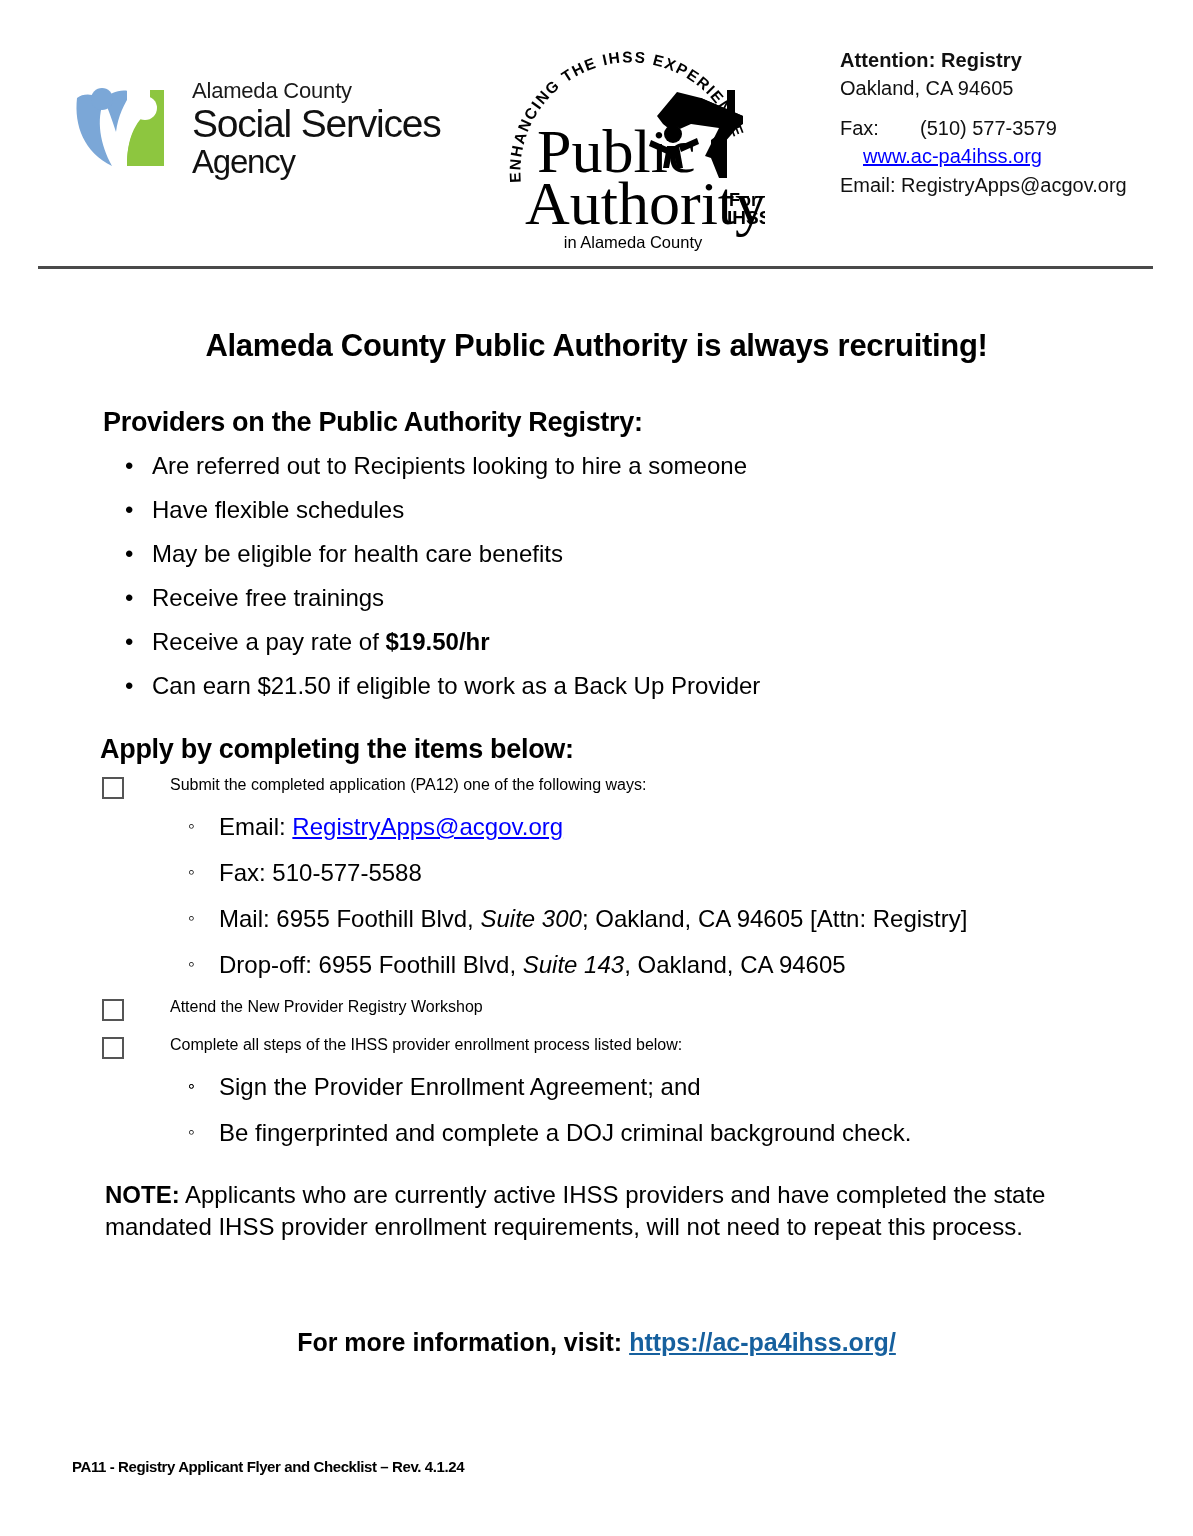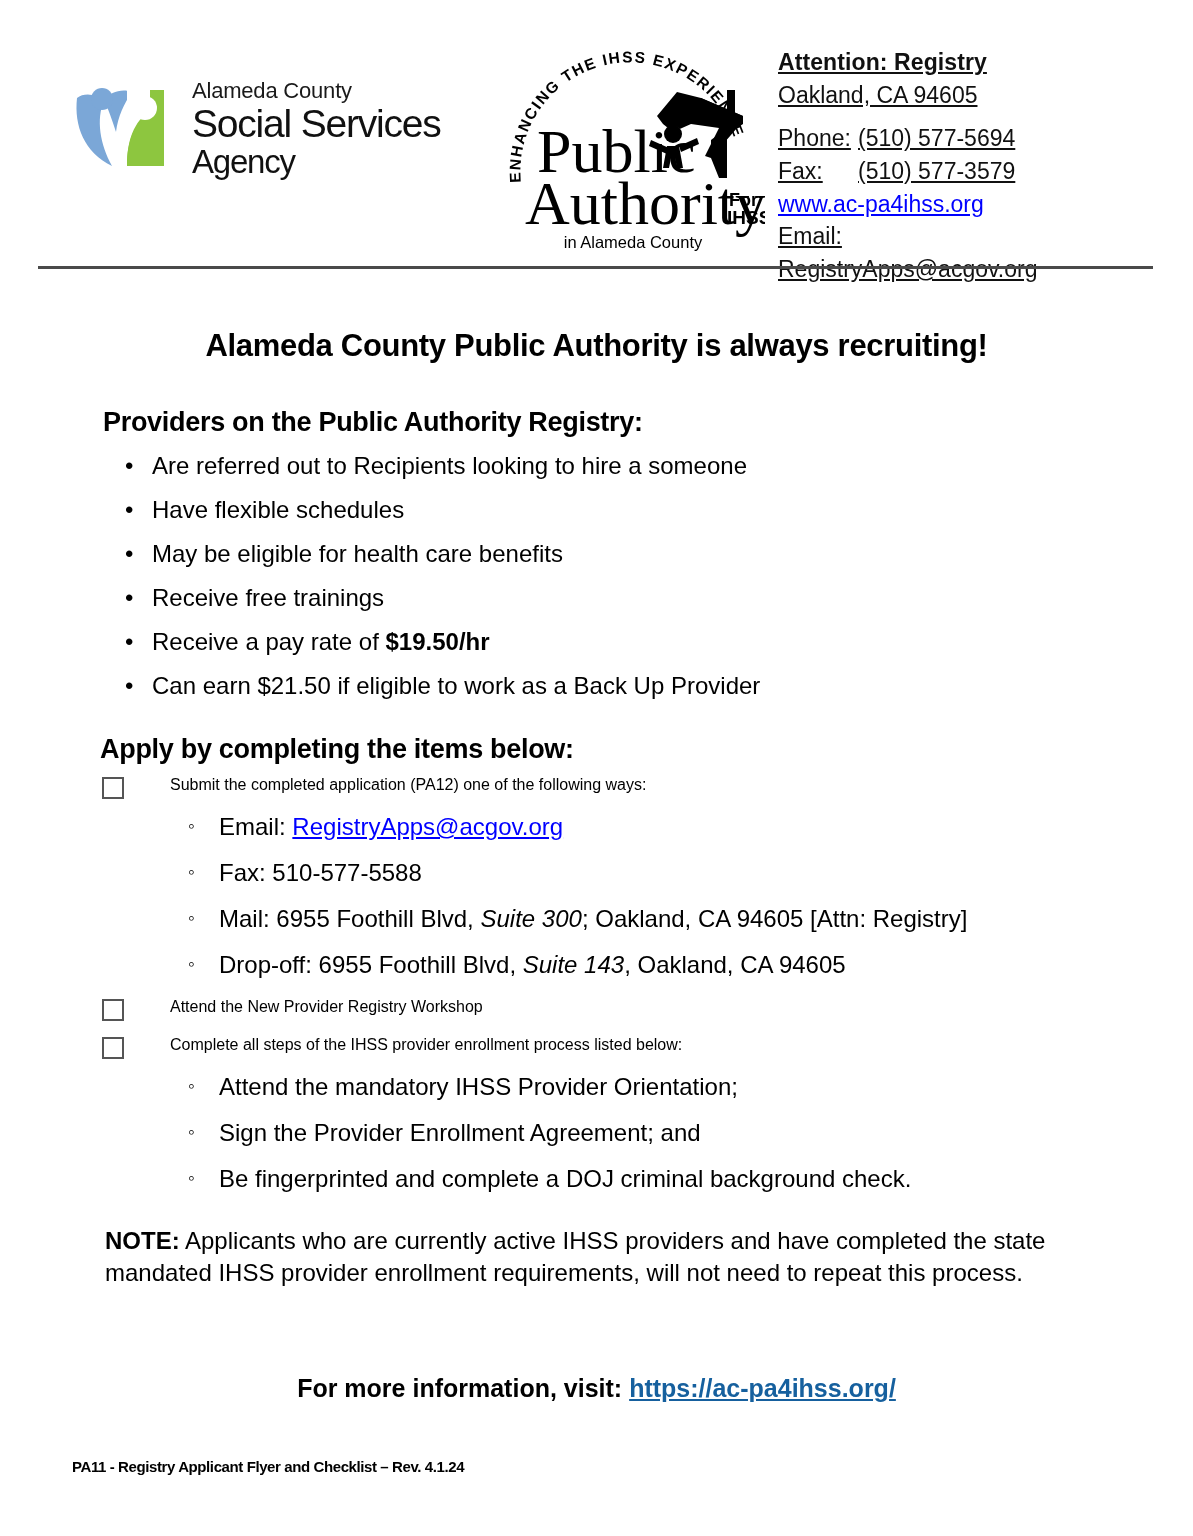--- a/index.html
+++ b/index.html
@@ -68,45 +68,45 @@
     position: absolute;
     left: 505px;
     top: 28px;
     width: 260px;
     height: 225px;
   }
 
   
   .contact {
     position: absolute;
-    left: 778px;
+    left: 840px;
     top: 46px;
     width: 300px;
-    font-size: 23px;
+    font-size: 20px;
     line-height: 1.42;
     color: #111111;
-    text-decoration: underline;
   }
   .contact .attn {
     font-weight: bold;
     letter-spacing: 0.1px;
   }
   .contact .gap {
     height: 11px;
   }
   .contact-row {
     display: flex;
   }
   .contact-row .lbl {
     width: 80px;
     flex: none;
   }
   .contact a.weblink {
     color: #0000ff;
     text-decoration: underline;
+    margin-left: 23px;
   }
   sup.ord {
     font-size: 0.62em;
     vertical-align: 0.52em;
     line-height: 0;
   }
 
   .divider {
     position: absolute;
     left: 38px;
@@ -304,24 +304,20 @@
       <text x="224" y="178" font-family="Liberation Sans, sans-serif" font-size="18" font-weight="bold" fill="#000">For</text>
       <text x="222" y="196" font-family="Liberation Sans, sans-serif" font-size="19" font-weight="bold" fill="#000">IHSS</text>
       <text x="128" y="220" text-anchor="middle" font-family="Liberation Sans, sans-serif" font-size="16.5" fill="#000">in Alameda County</text>
     </svg>
 
     <div class="contact">
       <div class="attn">Attention:  Registry</div>
       <div>Oakland, CA 94605</div>
       <div class="gap"></div>
       <div class="contact-row">
-        <span class="lbl">Phone:</span>
-        <span>(510) 577-5694</span>
-      </div>
-      <div class="contact-row">
         <span class="lbl">Fax:</span>
         <span>(510) 577-3579</span>
       </div>
       <div><a class="weblink" href="#">www.ac-pa4ihss.org</a></div>
       <div>Email: RegistryApps@acgov.org</div>
     </div>
 
     <div class="divider"></div>
   </div>
 
@@ -374,21 +370,20 @@
       </li>
 
       <li class="check-item">
         <span class="box"></span>
         <span>Complete all steps of the IHSS provider enrollment process listed below:</span>
       </li>
 
       <ul class="sub-list">
         <li>
           <span class="circ">◦</span>
-          <span>Attend the mandatory IHSS Provider Orientation;</span>
         </li>
         <li>
           <span class="circ">◦</span>
           <span>Sign the Provider Enrollment Agreement; and</span>
         </li>
         <li>
           <span class="circ">◦</span>
           <span>Be fingerprinted and complete a DOJ criminal background check.</span>
         </li>
       </ul>

